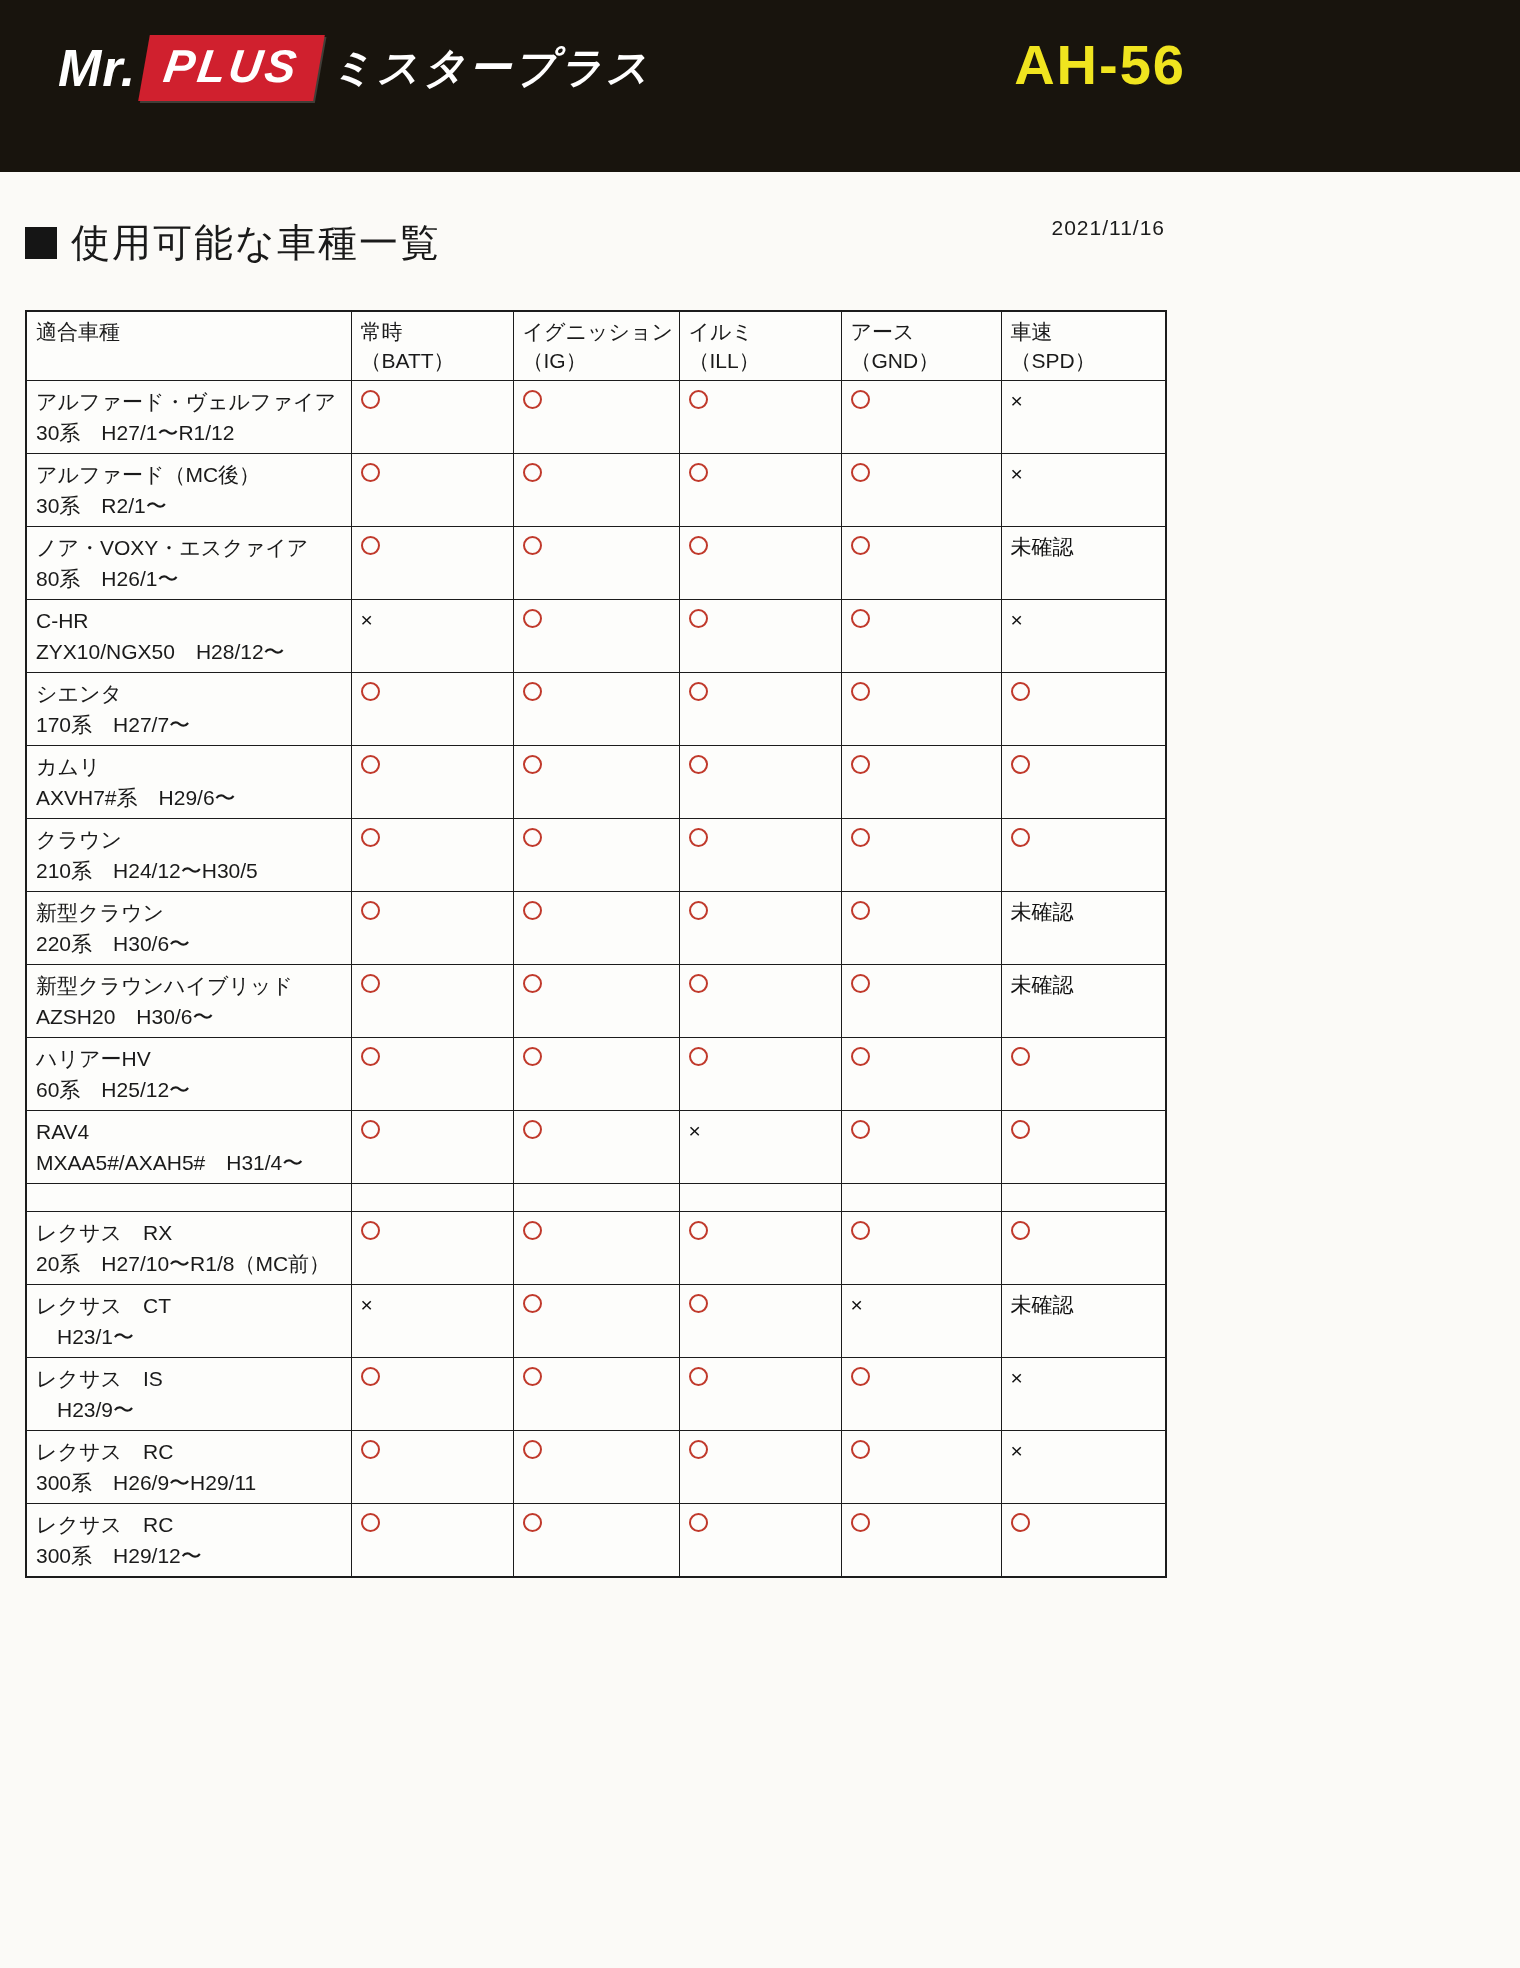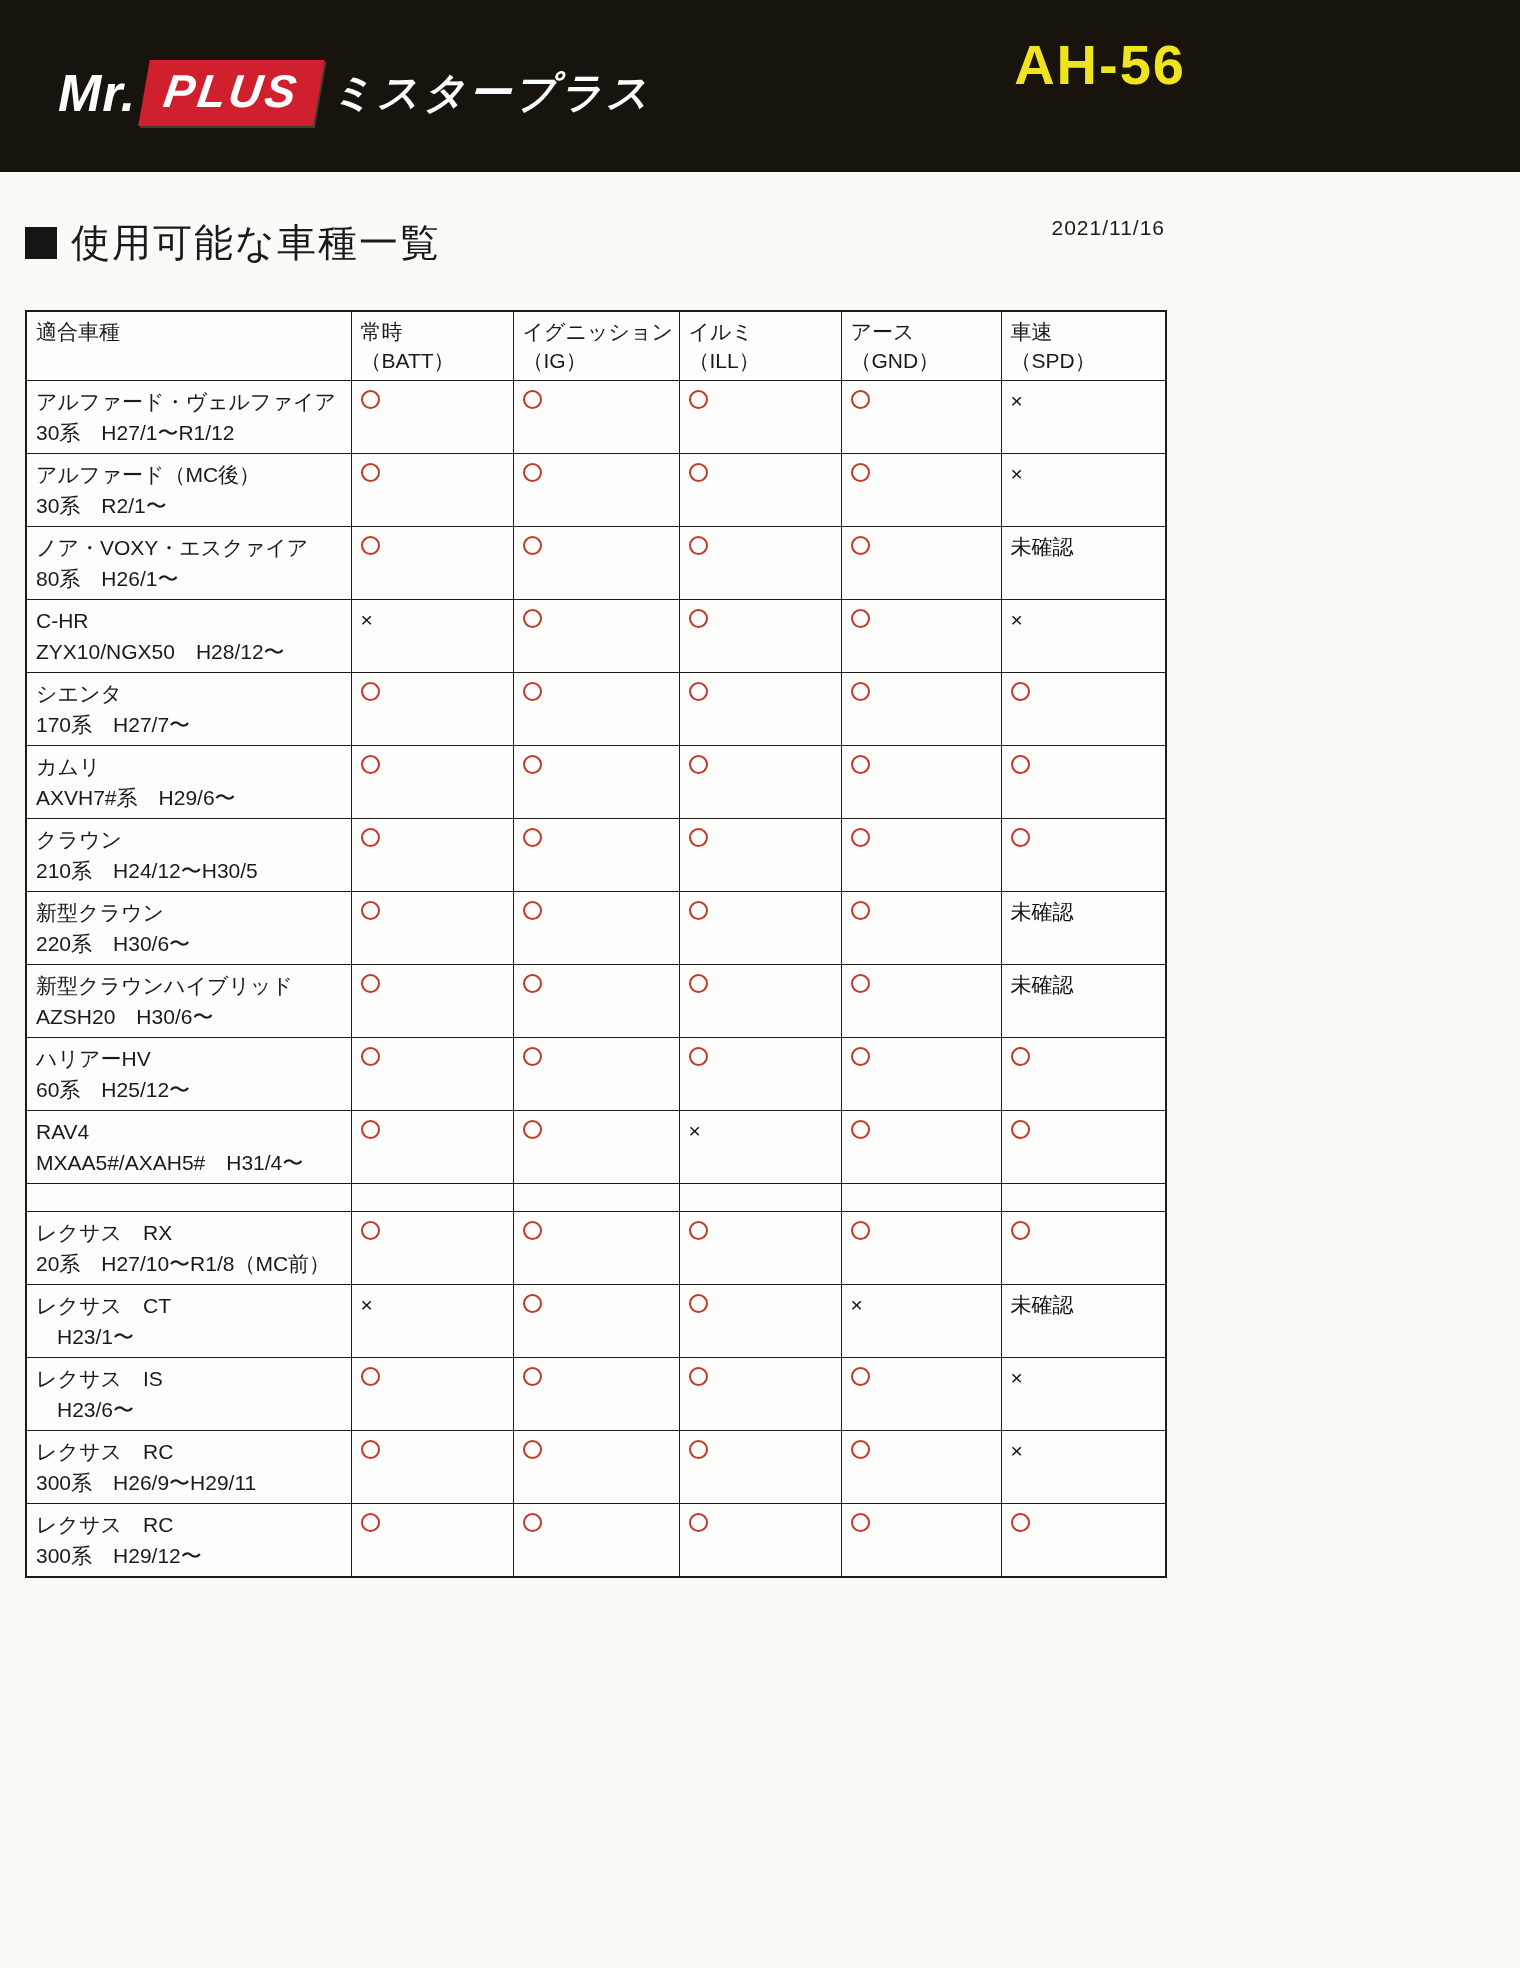--- a/index.html
+++ b/index.html
@@ -20,21 +20,21 @@
     position:relative;
   }
 
   
   .top-band{
     position:relative;
     width:1520px;height:172px;
     background:var(--band);
   }
   .logo{
-    position:absolute;left:58px;top:60px;
+    position:absolute;left:58px;top:35px;
     display:flex;align-items:center;
     white-space:nowrap;
   }
   .logo-mr{
     color:#fff;font-size:52px;font-weight:bold;font-style:italic;
     letter-spacing:1px;
   }
   .logo-plus-box{
     display:inline-block;
     background:var(--logo-red);
@@ -328,21 +328,21 @@
         </td>
         <td><span class="cross">×</span></td>
         <td><span class="circle"></span></td>
         <td><span class="circle"></span></td>
         <td><span class="cross">×</span></td>
         <td><span class="unconf">未確認</span></td>
       </tr>
       <tr class="vrow">
         <td>
           <div class="vname">レクサス　IS</div>
-          <div class="vmodel">　H23/6〜</div>
+          <div class="vmodel">　H23/9〜</div>
         </td>
         <td><span class="circle"></span></td>
         <td><span class="circle"></span></td>
         <td><span class="circle"></span></td>
         <td><span class="circle"></span></td>
         <td><span class="cross">×</span></td>
       </tr>
       <tr class="vrow">
         <td>
           <div class="vname">レクサス　RC</div>

